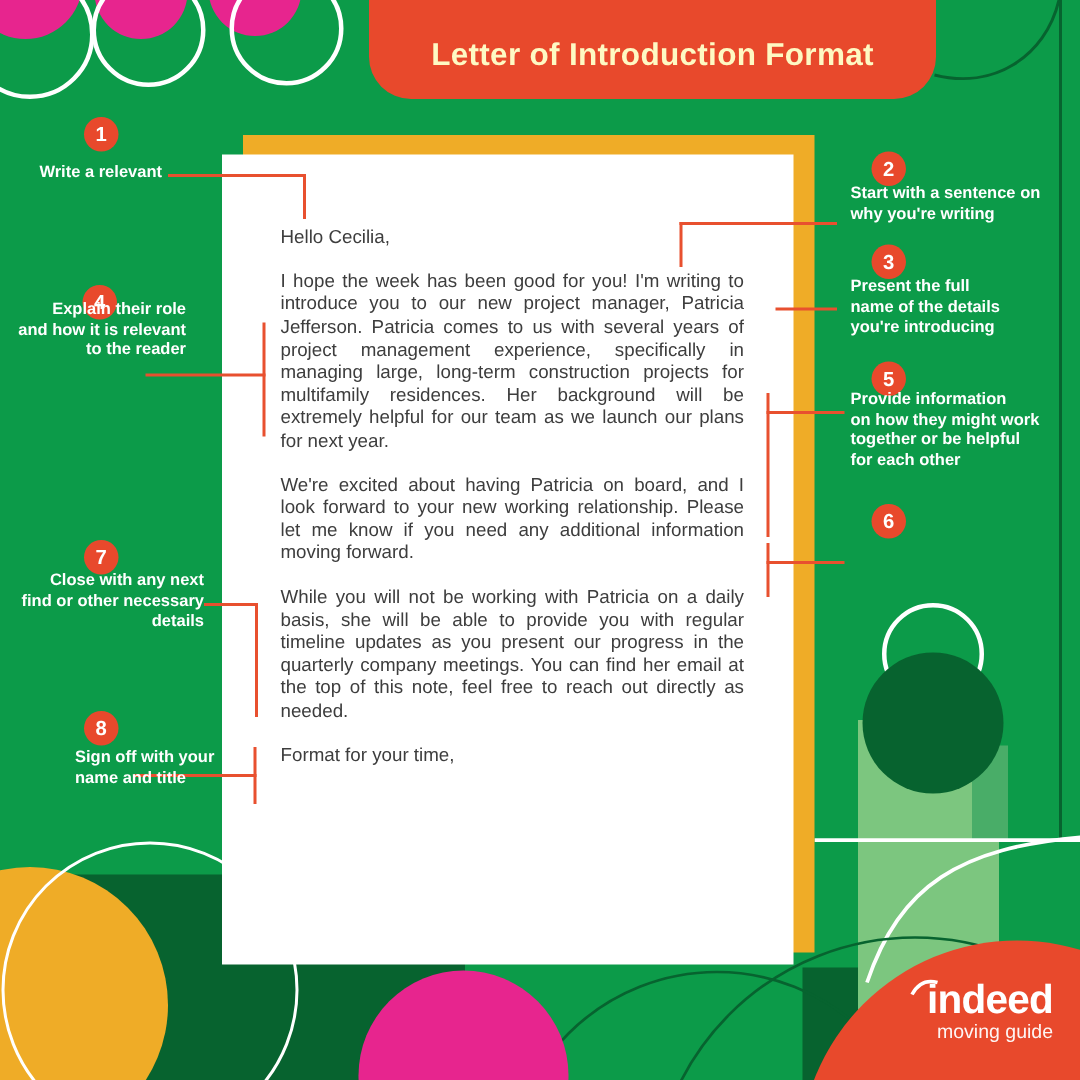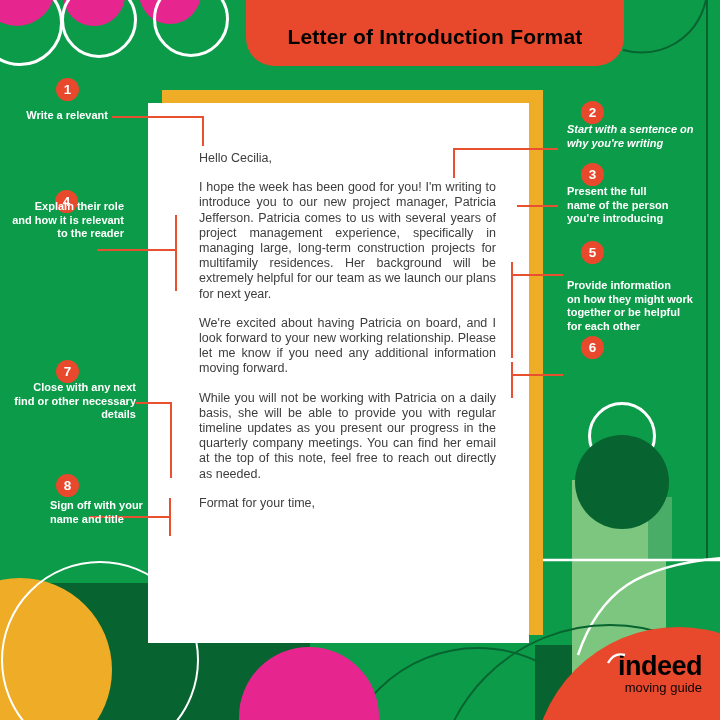--- a/index.html
+++ b/index.html
@@ -5,21 +5,21 @@
   html,body{margin:0;padding:0;background:#0c9b49;}
   #canvas{position:relative;width:720px;height:720px;overflow:hidden;
           background:#0c9b49;font-family:"Liberation Sans",sans-serif;}
   .abs{position:absolute;}
   .circle{border-radius:50%;}
   .outline-circle{border-radius:50%;border:3px solid #fff;background:transparent;}.z2{z-index:2}
 
   
   #banner{left:246px;top:-28px;width:378px;height:94px;background:#e8492c;
           border-radius:28px;z-index:5;display:flex;align-items:flex-end;justify-content:center;}
-  #banner .title{color:#000000;font-weight:bold;font-size:21px;margin-bottom:17px;letter-spacing:.2px;}
+  #banner .title{color:#fef9c3;font-weight:bold;font-size:21px;margin-bottom:17px;letter-spacing:.2px;}
 
   
   .pink{background:#e7258e;}
   #pink1{left:-21px;top:-50px;width:76px;height:76px;z-index:2;}
   #pink2{left:63px;top:-36px;width:62px;height:62px;z-index:2;}
   #pink3{left:139px;top:-38px;width:62px;height:62px;z-index:2;}
   #wc1{left:-23px;top:-20px;width:80px;height:80px;z-index:3;}
   #wc2{left:61px;top:-18px;width:70px;height:70px;z-index:3;}
   #wc3{left:153px;top:-19px;width:70px;height:70px;z-index:3;}
 
@@ -31,50 +31,50 @@
 
   
   #dkrect{left:0;top:583px;width:310px;height:137px;background:#07632f;z-index:1;}
   #dksq1{left:535px;top:645px;width:37px;height:75px;background:#07632f;z-index:1;}
   #yellowcircle{left:-72px;top:578px;width:184px;height:184px;background:#efac27;z-index:3;}
   #wc5{left:1px;top:561px;width:194px;height:194px;border-width:2.5px;z-index:3;}
   #pinkbottom{left:239px;top:647px;width:140px;height:140px;z-index:3;}
 
   
   #redcircle{left:533px;top:627px;width:290px;height:290px;background:#e8492c;border-radius:50%;z-index:4;}
-  #logo{left:608px;top:652px;width:94px;z-index:5;text-align:right;color:#000000;}
+  #logo{left:608px;top:652px;width:94px;z-index:5;text-align:right;color:#ffffff;}
   #logo .brand{font-size:27px;font-weight:bold;line-height:28px;letter-spacing:-.5px;}
   #logo .tagline{font-size:13px;line-height:15px;opacity:.95;}
   #swoosh{left:606px;top:650px;z-index:6;}
 
   
   #sheet{left:162px;top:90px;width:381px;height:545px;background:#efac27;z-index:5;}
   #page{left:148px;top:103px;width:381px;height:540px;background:#fff;z-index:5;}
   #letter{position:absolute;left:35px;top:48px;width:313px;color:#3d3d3d;
           font-size:12.5px;line-height:15.2px;text-align:justify;}
-  #letter p{margin:0 0 14px 16px;}
+  #letter p{margin:0 0 14px 4px;}
   #letter .nojust{text-align:left;}
 
   
   .line{background:#e8502f;z-index:6;}
 
   
   .num{width:23px;height:23px;border-radius:50%;background:#e8492c;color:#fff;
        font-weight:bold;font-size:13.5px;text-align:center;line-height:23px;z-index:6;}
   .note{color:#fff;font-weight:bold;font-size:11px;line-height:13.5px;
         white-space:pre-line;z-index:6;}
   .r{text-align:right;} .l{text-align:left;}
 
   #n1{left:56px;top:78px;}   #t1{left:4px;top:109px;width:104px;}
   #n4{left:55px;top:190px;}  #t4{left:2px;top:200px;width:122px;}
   #n7{left:56px;top:360px;}  #t7{left:2px;top:381px;width:134px;}
   #n8{left:56px;top:474px;}  #t8{left:22px;top:499px;width:120px;margin-left:28px;}
-  #n2{left:581px;top:101px;} #t2{left:567px;top:123px;width:150px;font-style:italic;}
+  #n2{left:581px;top:101px;} #t2{left:567px;top:123px;width:150px;}
   #n3{left:581px;top:163px;} #t3{left:567px;top:185px;width:150px;}
-  #n5{left:581px;top:241px;} #t5{left:567px;top:279px;width:150px;}
+  #n5{left:581px;top:241px;} #t5{left:567px;top:260px;width:150px;}
   #n6{left:581px;top:336px;} #t6{left:567px;top:367px;width:150px;}
 
   
   #c1h{left:112px;top:116px;width:92px;height:2px;} #c1v{left:202px;top:116px;width:2px;height:30px;}
   #c2h{left:453px;top:148px;width:105px;height:2px;}#c2v{left:453px;top:148px;width:2px;height:30px;}
   #c3h{left:517px;top:205px;width:41px;height:2px;}
   #c4h{left:97px;top:249px;width:80px;height:2px;}  #c4v{left:175px;top:215px;width:2px;height:76px;}
   #c5v{left:511px;top:262px;width:2px;height:96px;} #c5h{left:511px;top:274px;width:52px;height:2px;}
   #c6v{left:511px;top:362px;width:2px;height:36px;} #c6h{left:511px;top:374px;width:52px;height:2px;}
   #c7h{left:136px;top:402px;width:36px;height:2px;} #c7v{left:170px;top:402px;width:2px;height:76px;}
@@ -154,21 +154,21 @@
 
   <div class="abs num" id="n1">1</div>
   <div class="abs note r" id="t1">Write a relevant</div>
 
   <div class="abs num" id="n2">2</div>
   <div class="abs note l" id="t2">Start with a sentence on
 why you're writing</div>
 
   <div class="abs num" id="n3">3</div>
   <div class="abs note l" id="t3">Present the full
-name of the person
+name of the details
 you're introducing</div>
 
   <div class="abs num" id="n4">4</div>
   <div class="abs note r" id="t4">Explain their role
 and how it is relevant
 to the reader</div>
 
   <div class="abs num" id="n5">5</div>
   <div class="abs note l" id="t5">Provide information
 on how they might work

